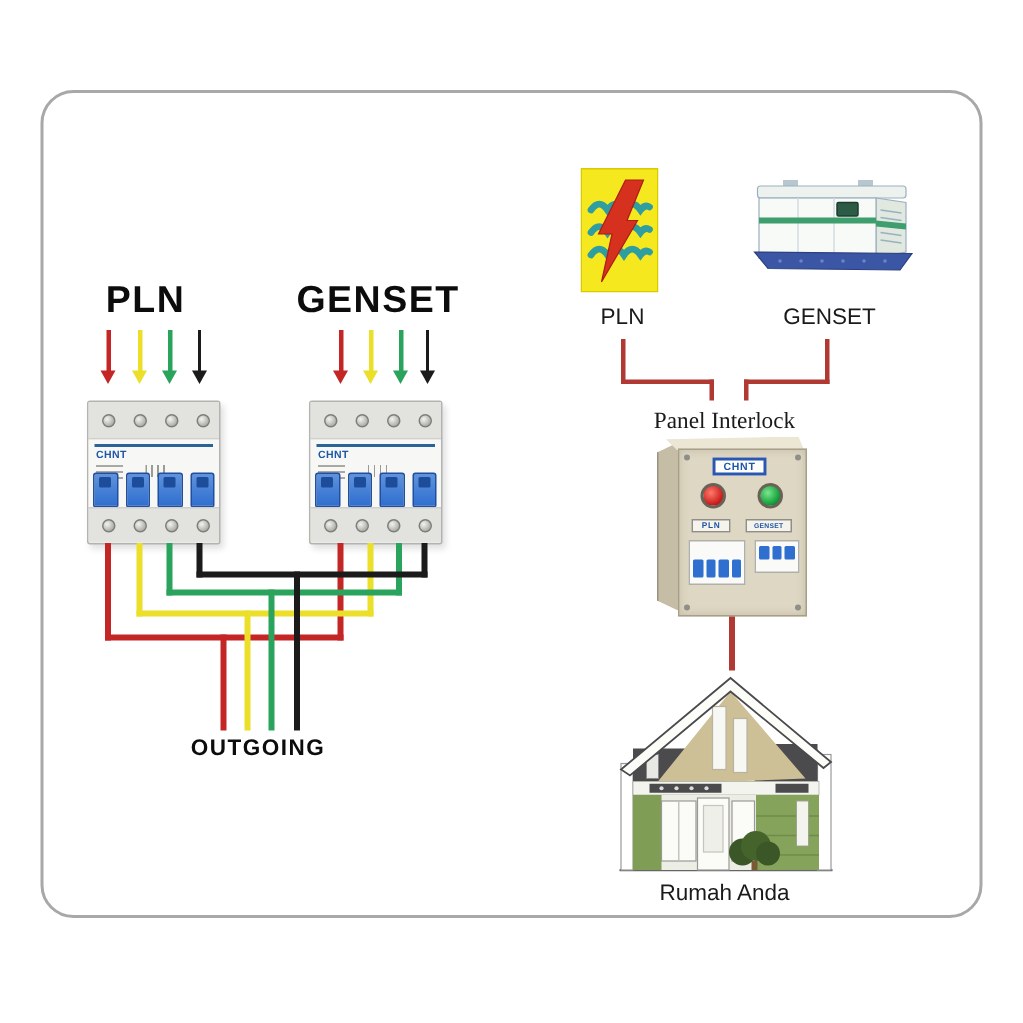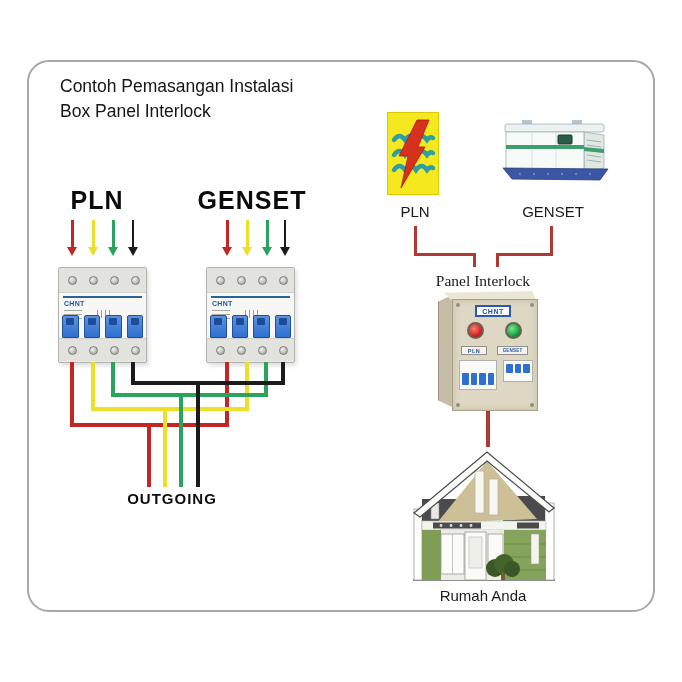--- a/index.html
+++ b/index.html
@@ -79,24 +79,20 @@
   .red-drop { position:absolute; left:486px; top:411px; width:4px; height:36px; background:var(--connector-red); }
 
   #outgoing { position:absolute; left:172px; top:490px; transform:translateX(-50%); font-size:15px; font-weight:bold; letter-spacing:1px; color:#0c0c0c; }
 </style>
 </head>
 <body>
 
 <div id="canvas">
   <div id="frame"></div>
 
-  <div id="title">
-    <div>Contoh Pemasangan Instalasi</div>
-    <div>Box Panel Interlock</div>
-  </div>
 
   <div class="big-label" style="left:97px;">PLN</div>
   <div class="big-label" style="left:252px;">GENSET</div>
 
   <div class="arrow red" style="left:67px;top:220px;">
       <i class="shaft"></i>
       <i class="head"></i>
     </div>
   <div class="arrow yellow" style="left:88px;top:220px;">
       <i class="shaft"></i>

